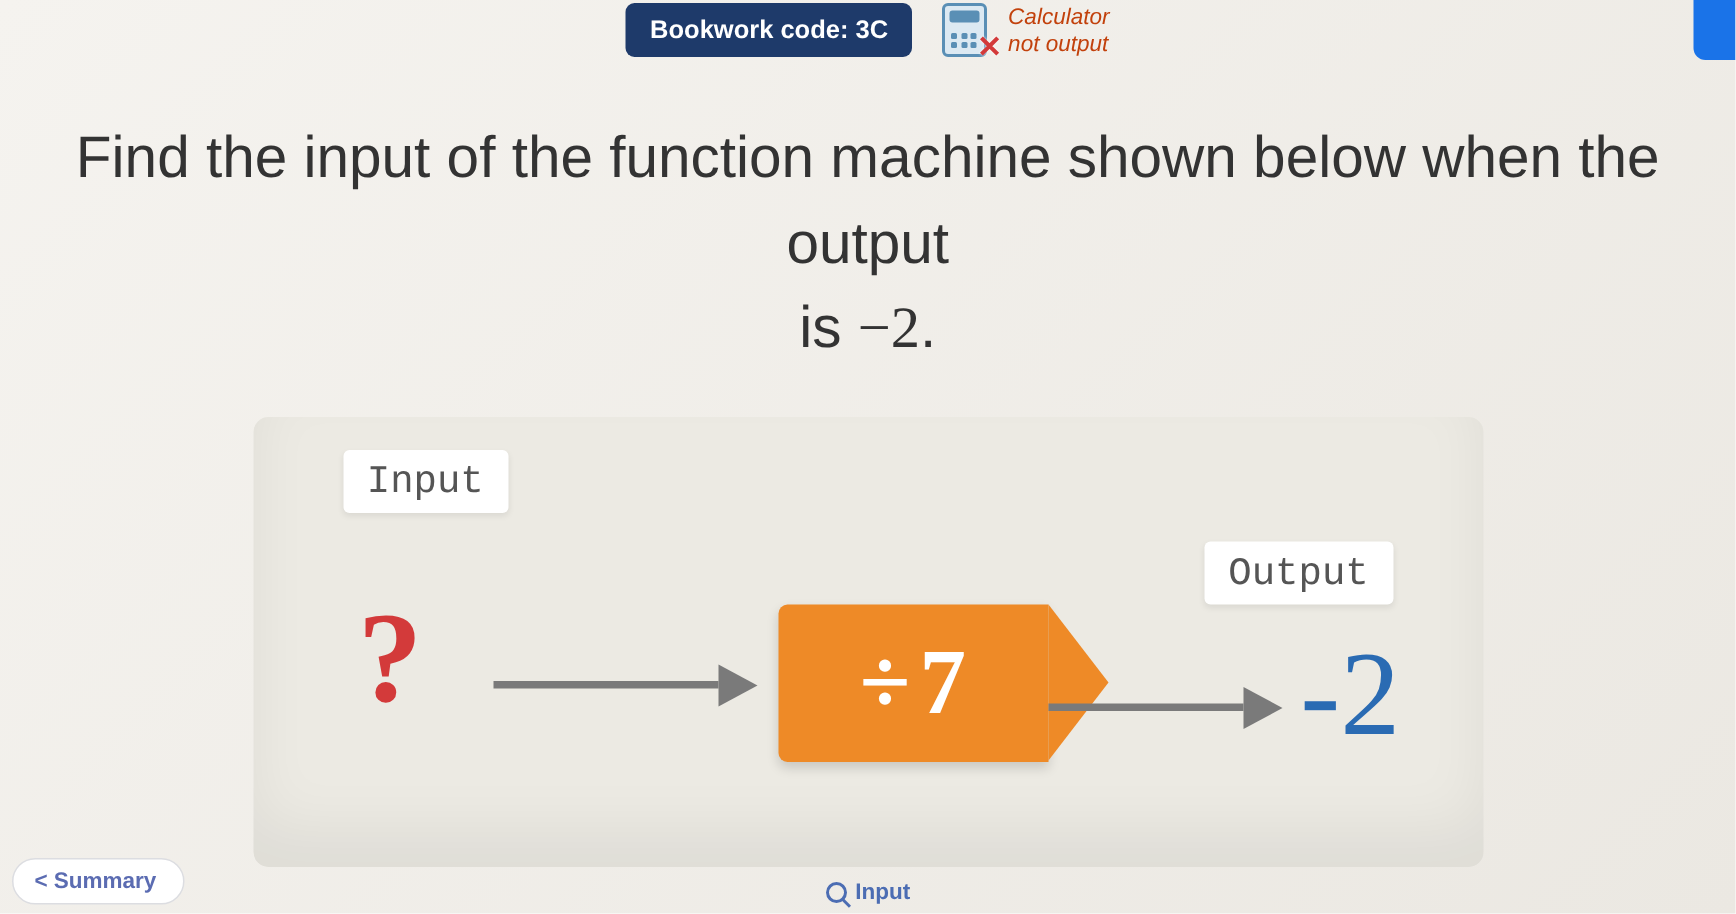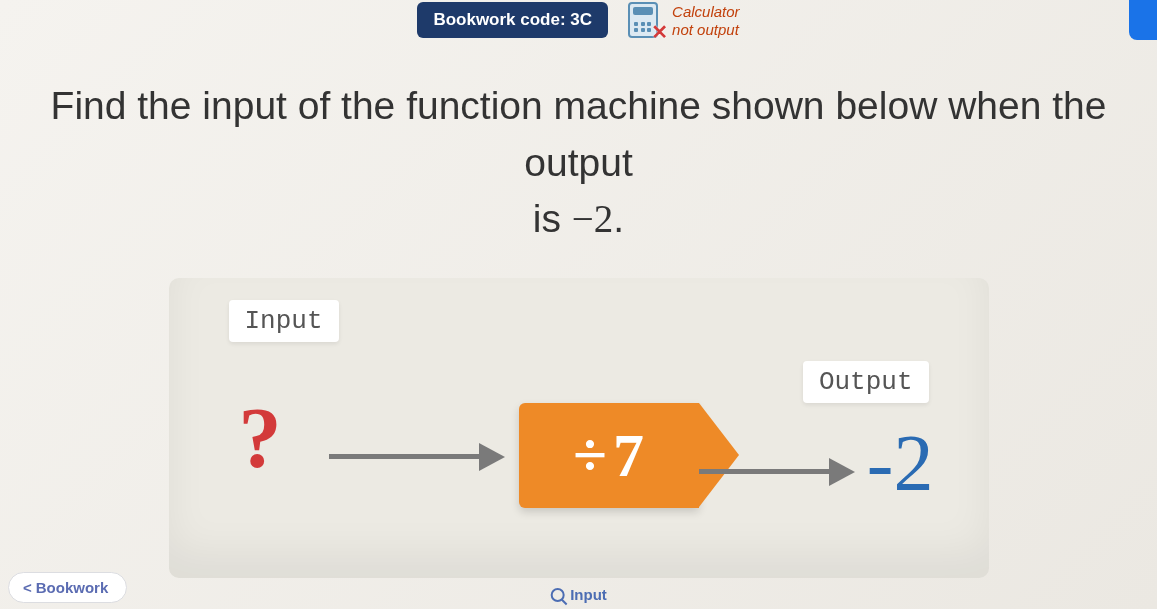--- a/index.html
+++ b/index.html
@@ -314,14 +314,14 @@
   </div>
 </div>
 
 <div class="zoom-btn">
   <span class="mag"></span>
   <span>Input</span>
 </div>
 
 <button class="prev-btn">
   <span>&lt;</span>
-  <span>Bookwork</span>
+  <span>Summary</span>
 </button>
 
 </body></html>

